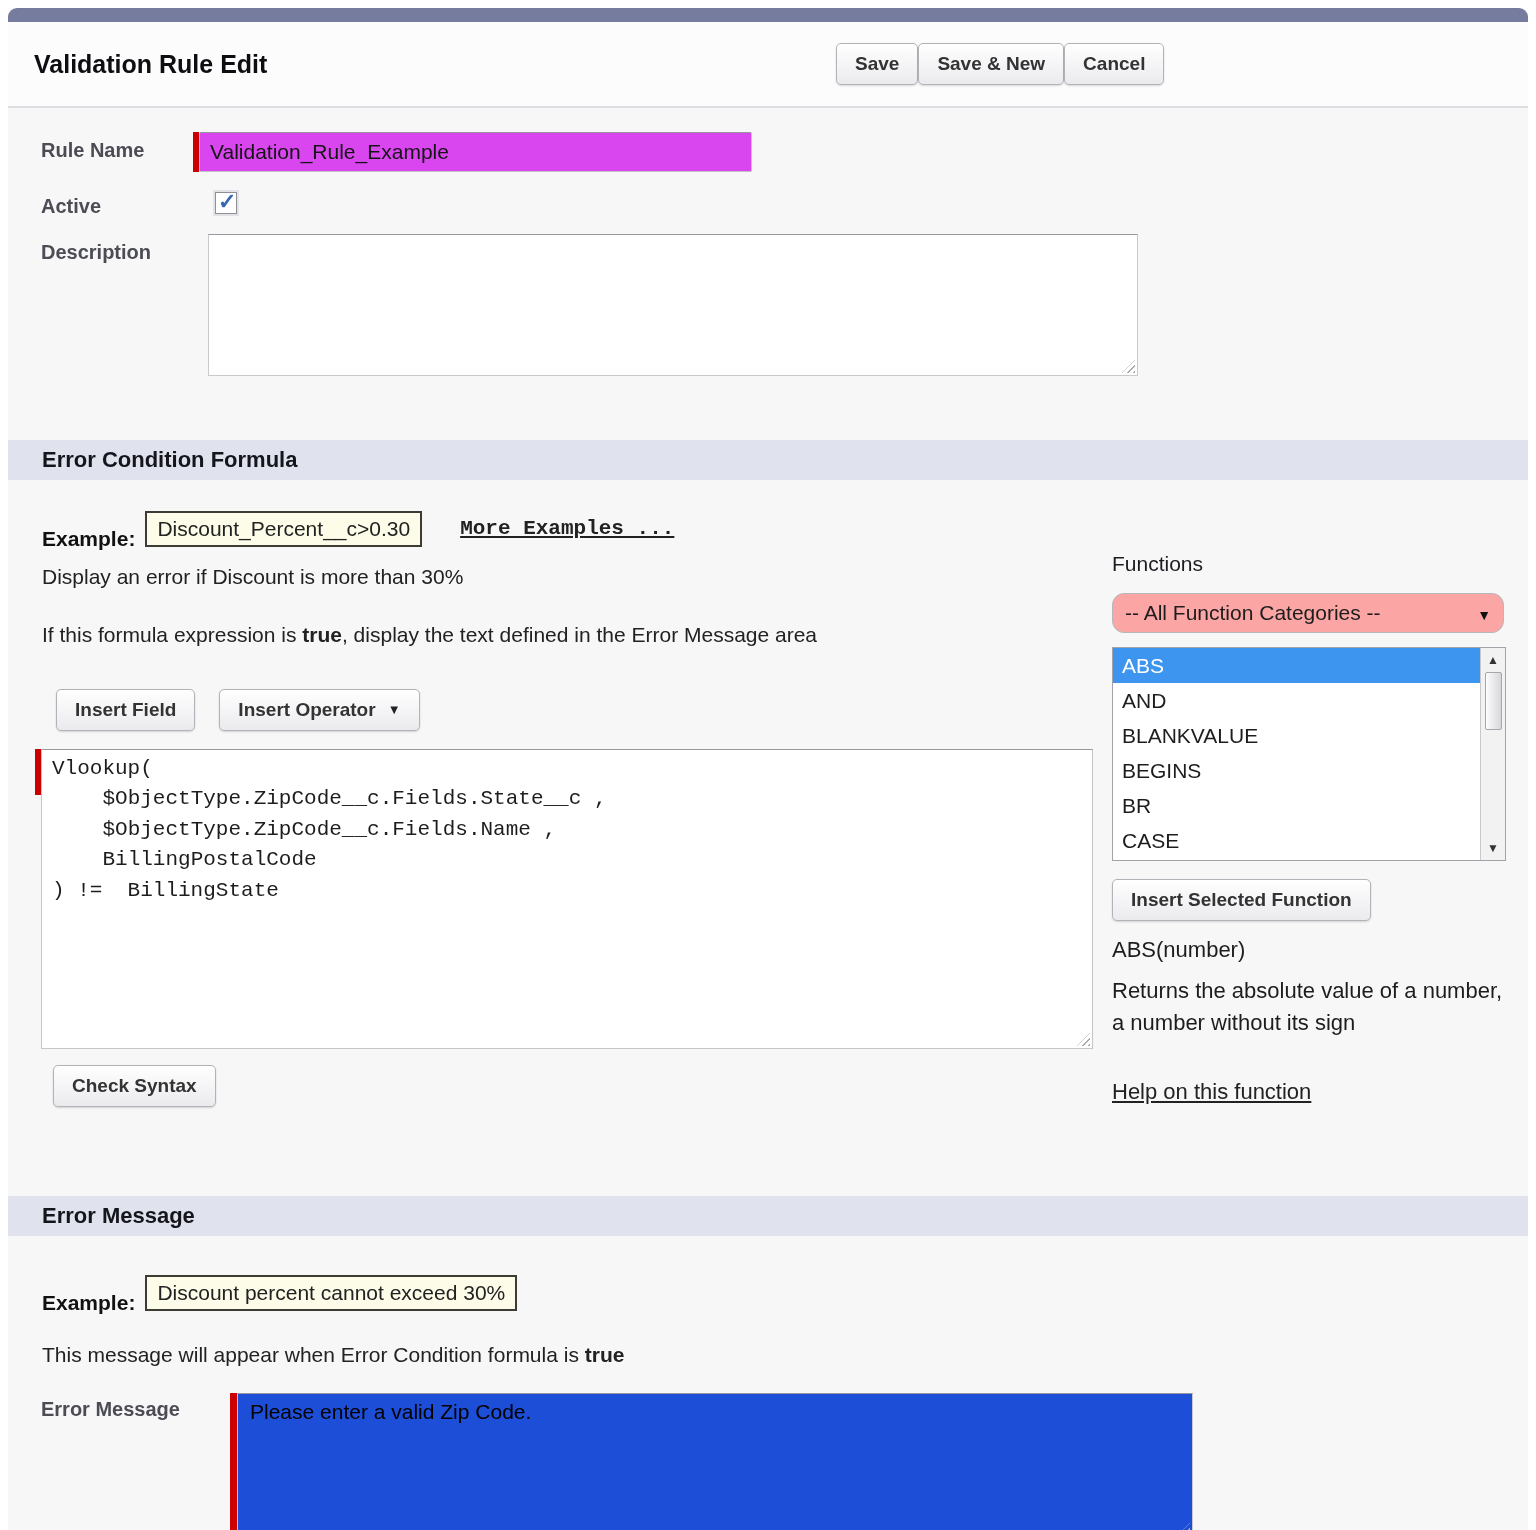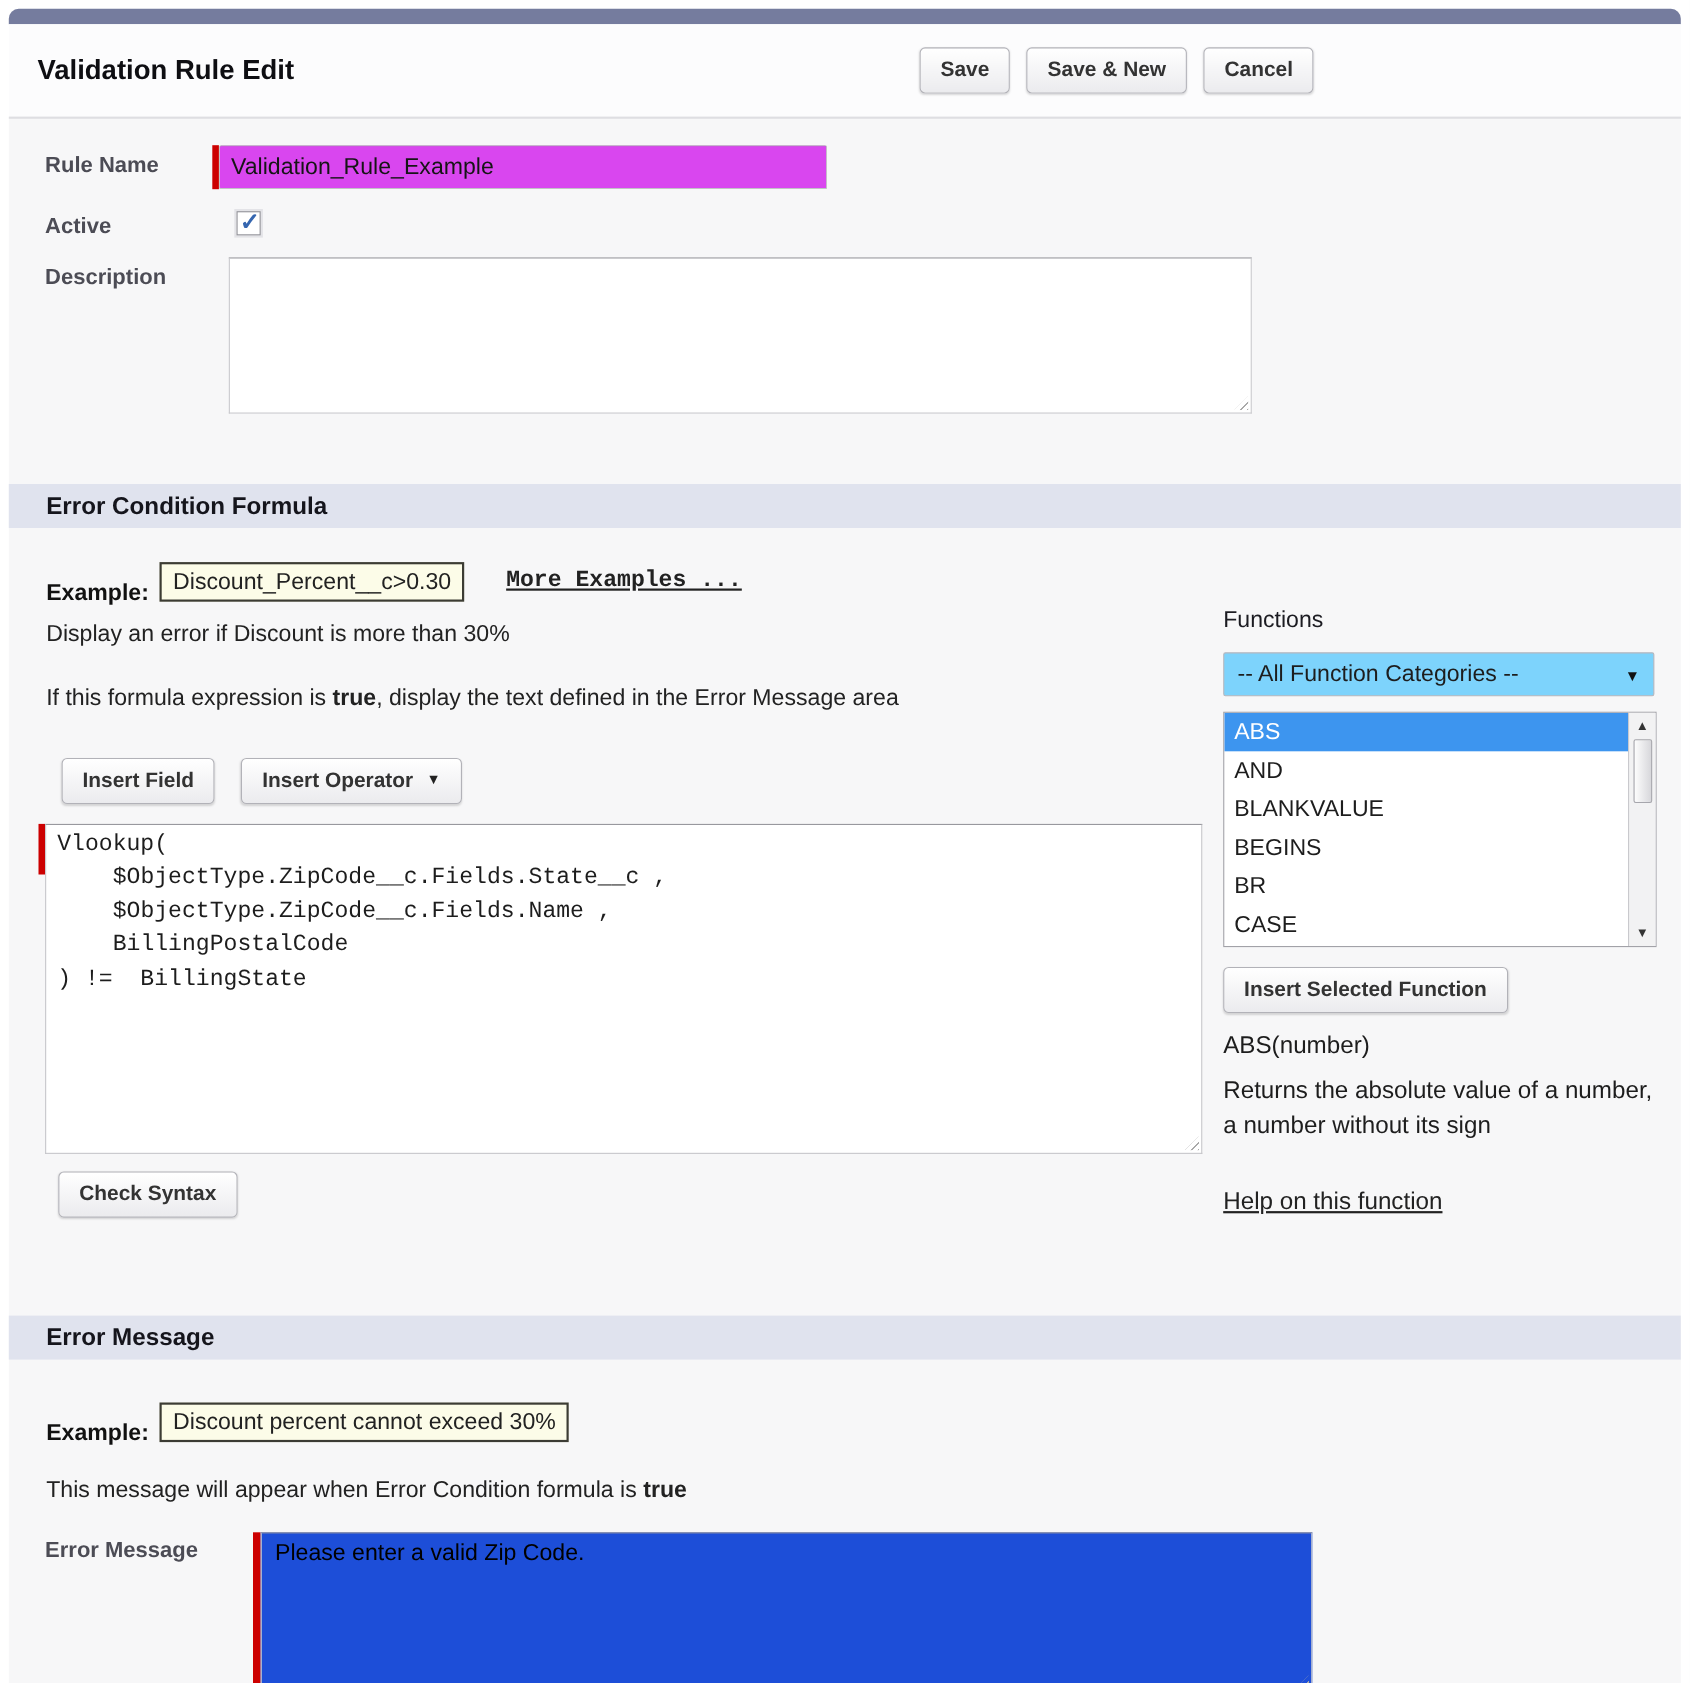--- a/index.html
+++ b/index.html
@@ -6,21 +6,21 @@
   html,body { margin:0; padding:0; background:#fff; }
   body { font-family:"Liberation Sans", sans-serif; color:#1a1a1a; }
   .page { width:1536px; height:1530px; background:#fff; overflow:hidden; }
   .frame { margin:8px 8px 0 8px; width:1520px; }
 
   .topbar { height:14px; background:#757c9e; border-radius:9px 9px 0 0; }
 
   .header { background:#fcfcfd; height:86px; position:relative; display:flex; align-items:center;
             padding-left:26px; border-bottom:2px solid #dedee2; }
   .page-title { font-size:25px; font-weight:bold; color:#0e0e12; }
-  .btn-row { position:absolute; left:828px; top:50%; transform:translateY(-50%); display:flex; gap:15px; }
+  .btn-row { position:absolute; left:828px; top:50%; transform:translateY(-50%); display:flex; gap:0; }
   .btn { font-family:"Liberation Sans", sans-serif; font-size:19px; font-weight:bold; color:#333;
          background:linear-gradient(#ffffff,#ebebee); border:1px solid #b2b2b8; border-radius:5px;
          padding:9px 18px; box-shadow:0 1px 2px rgba(0,0,0,.15); cursor:pointer; white-space:nowrap; }
 
   .body { background:#f7f7f8; }
 
   .form-top { padding:24px 0 48px 33px; }
   .form-row { display:flex; margin-bottom:16px; }
   .form-label { width:152px; font-size:20px; font-weight:bold; color:#4c4c55; padding-top:7px; flex:none; }
   .required-wrap { display:flex; align-items:stretch; }
@@ -59,22 +59,22 @@
   .caret-down::after { content:"▼"; font-size:13px; margin-left:12px; color:#222; position:relative; top:-2px; }
   .formula-row { display:flex; margin:18px 0 0 10px; }
   .formula-req { width:6px; height:46px; background:#cc0000; flex:none; }
   .formula-ta { width:1052px; height:300px; border:1px solid #c6c6ca; border-top-color:#98989e;
                 font-family:"Liberation Mono", monospace; font-size:21px; line-height:1.45;
                 padding:4px 10px; background:#fff; color:#1d1d1d; }
   .check-row { margin:16px 0 0 28px; }
 
   .ecf-right { width:400px; margin-left:9px; padding-top:46px; flex:none; }
   .fn-title { font-size:21px; color:#1c1c22; }
-  .fn-select { margin-top:17px; width:392px; height:40px; border:1px solid #b7b7bd; background:#7dd3fc;
-               border-radius:2px; display:flex; align-items:center; justify-content:space-between;
+  .fn-select { margin-top:17px; width:392px; height:40px; border:1px solid #b7b7bd; background:#fca5a5;
+               border-radius:12px; display:flex; align-items:center; justify-content:space-between;
                padding:0 12px; font-size:21px; color:#1d1d1d; cursor:pointer; }
   .fn-select-caret::after { content:"▼"; font-size:14px; color:#111; }
   .fn-list { margin-top:14px; width:394px; height:214px; border:1px solid #a2a2a8; background:#fff; display:flex; }
   .fn-items { flex:1; overflow:hidden; }
   .fn-item { height:35px; line-height:35px; padding-left:9px; font-size:21px; color:#1d1d1d; cursor:default; }
   .fn-item.selected { background:#3d95ef; color:#fff; }
   .fn-scroll { width:25px; border-left:1px solid #c9c9cd; background:#f2f2f3; display:flex;
                flex-direction:column; align-items:center; padding:3px 0; }
   .scroll-up::after { content:"▲"; font-size:12px; color:#333; }
   .scroll-down::after { content:"▼"; font-size:12px; color:#333; }

